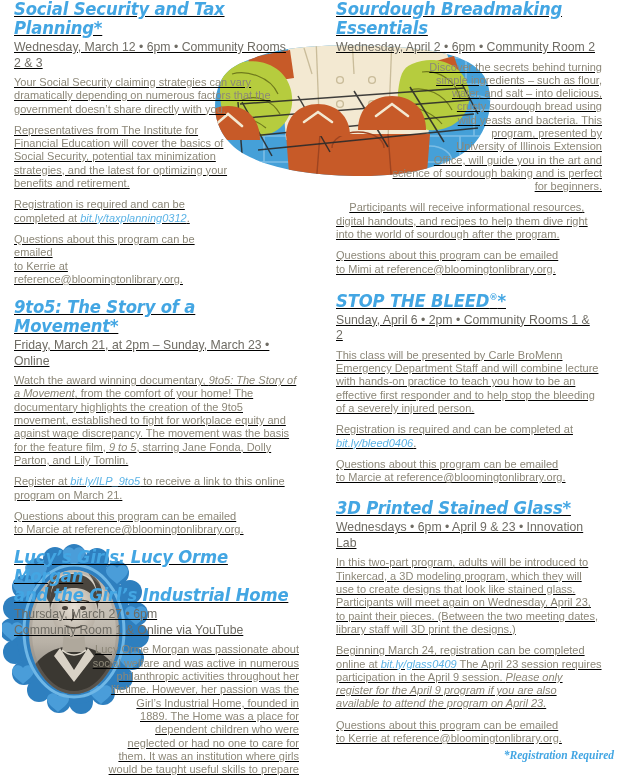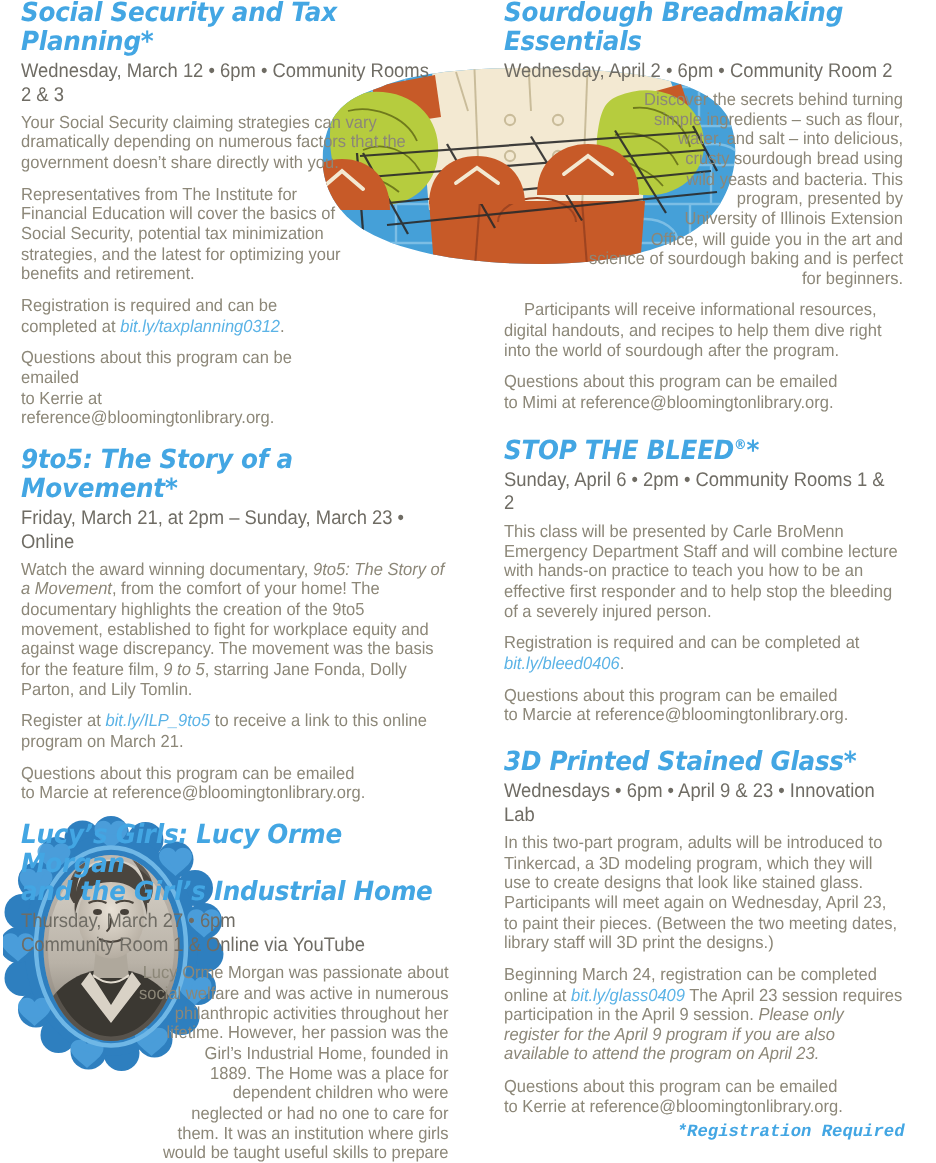--- a/index.html
+++ b/index.html
@@ -15,21 +15,21 @@
     overflow: hidden;
     background: #ffffff;
   }
   .col {
     position: absolute;
     top: 0;
   }
   .col-left  { left: 14px;  width: 300px; }
   .col-right { left: 336px; width: 280px; }
 
-  .event { margin-bottom: 13px; }
+  .event { margin-bottom: 13px; text-decoration: underline; }
 
   h2.title {
     margin: 0 0 1px 0;
     font-size: 17.5px;
     line-height: 19px;
     font-weight: bold;
     font-style: italic;
     letter-spacing: -0.2px;
     color: #43A6E3;
     font-family: "DejaVu Sans", sans-serif;
@@ -53,26 +53,26 @@
     font-family: "Liberation Sans", sans-serif;
     transform: scaleX(0.95);
     transform-origin: left center;
   }
   p.body:last-child { margin-bottom: 0; }
   .lnk { color: #5BB3E6; font-style: italic; }
   .em  { font-style: italic; }
   .wrap-right { text-align: right; }
   .reg-note {
     position: absolute;
-    right: 21px; bottom: 14px;
+    right: 10px; bottom: 14px;
     font-size: 11.5px;
     font-weight: bold;
     font-style: italic;
     color: #43A6E3;
-    font-family: Liberation Mono, monospace;
+    font-family: Liberation Serif, serif;
   }
 
   
   .bread-art {
     position: absolute;
     left: 212px; top: 44px;
     width: 285px; height: 140px;
     pointer-events: none;
   }
   .shape-bread {

